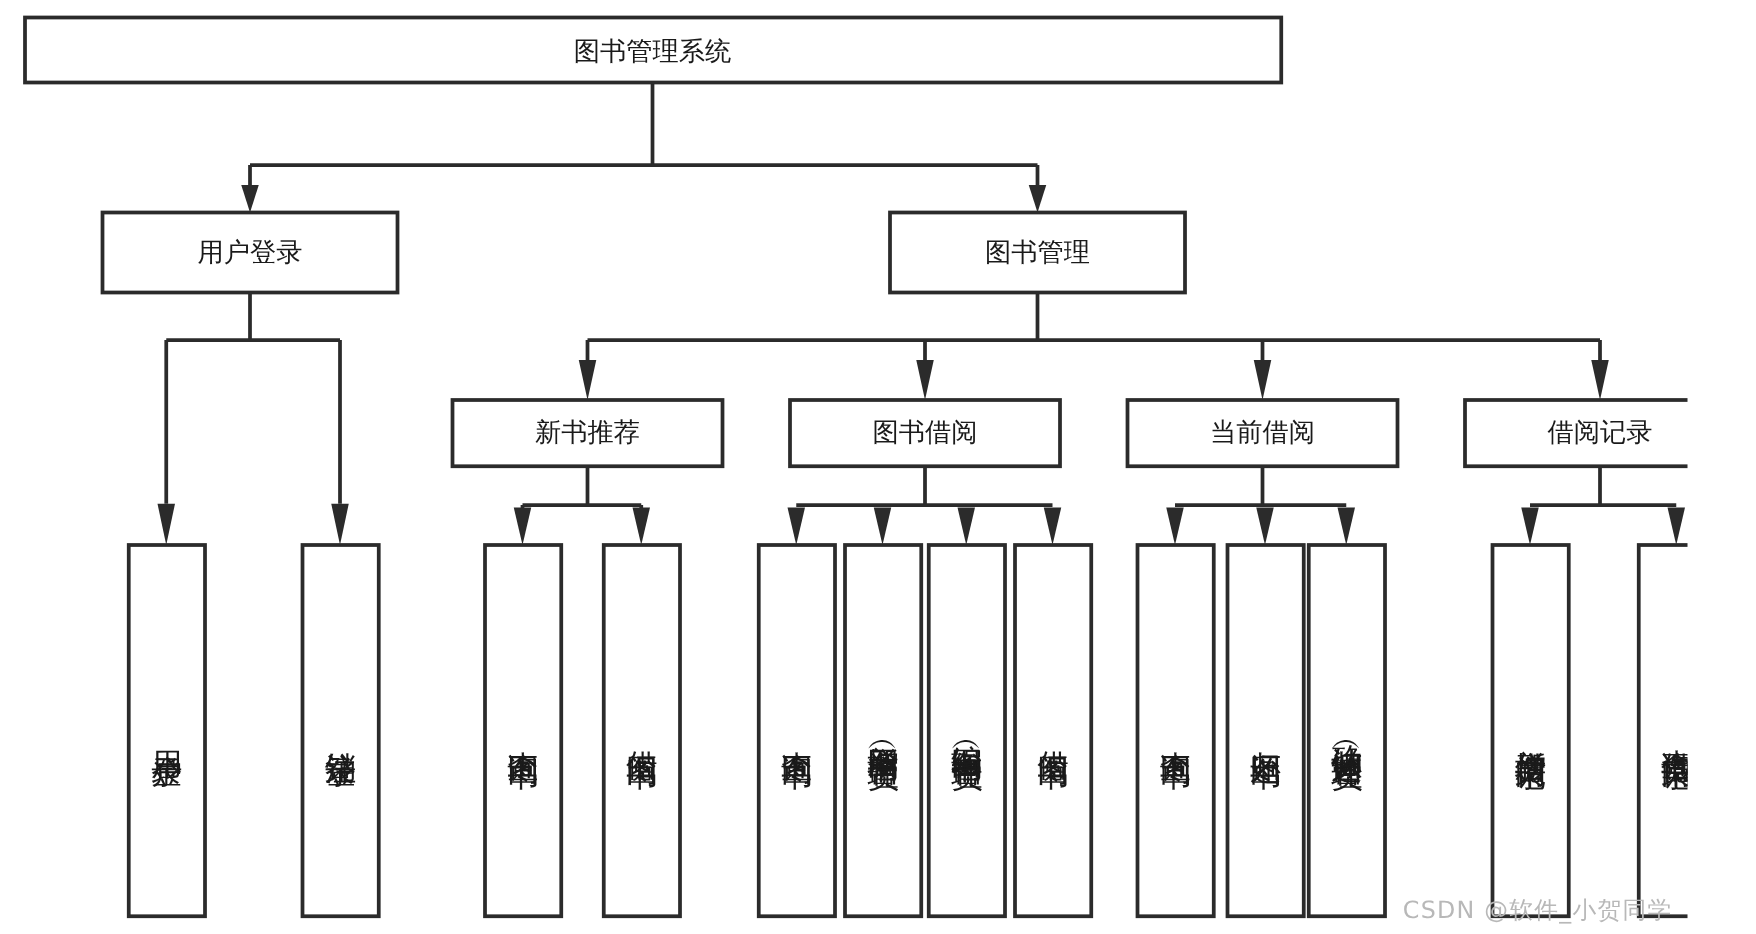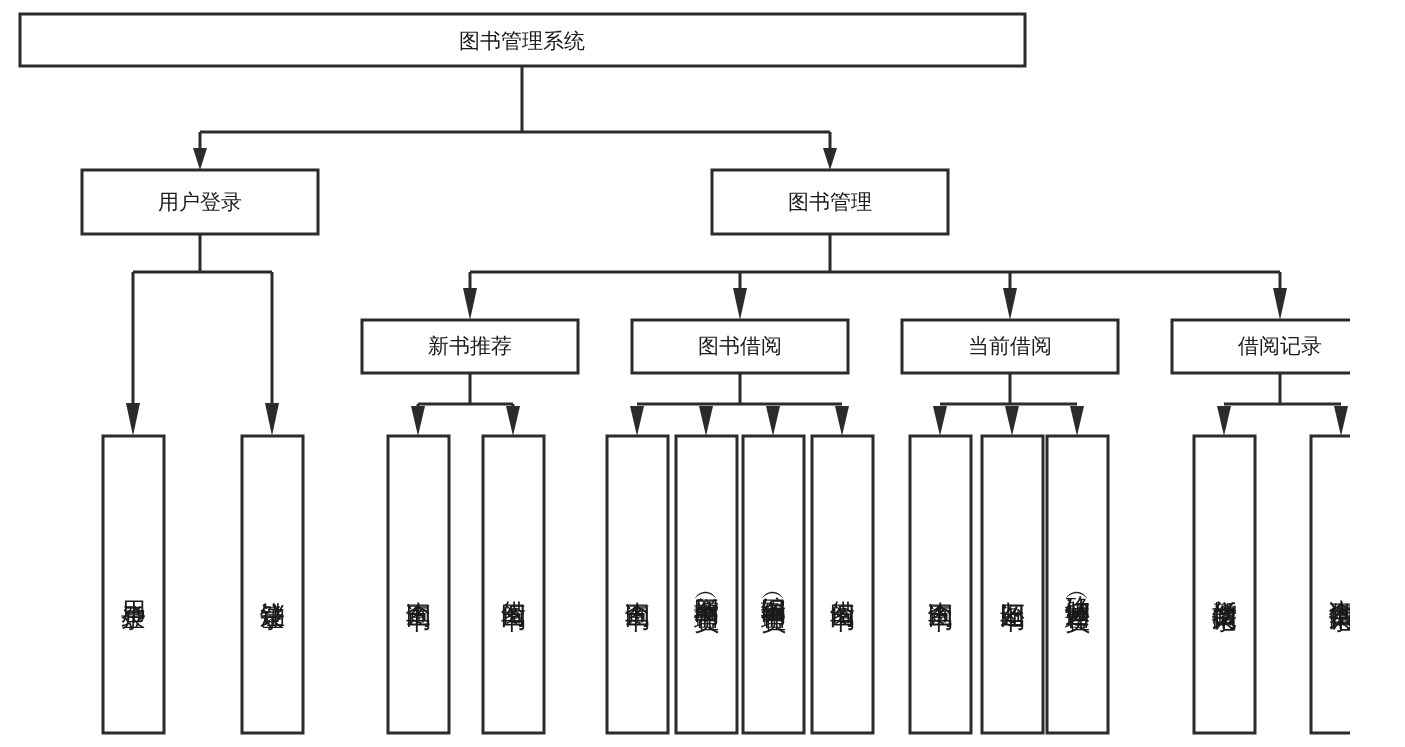--- a/index.html
+++ b/index.html
@@ -193,14 +193,15 @@
   <div class="node-label-v" style="left:743px; top:436px; width:61px; height:297px;">编辑图书（管理员）</div>
   <div class="node-label-v" style="left:812px; top:436px; width:61px; height:297px;">借阅图书</div>
 
   <div class="node-label-v" style="left:910px; top:436px; width:61px; height:297px;">查询图书</div>
   <div class="node-label-v" style="left:982px; top:436px; width:61px; height:297px;">归还图书</div>
   <div class="node-label-v" style="left:1047px; top:436px; width:61px; height:297px;">确认归还（管理员）</div>
 
   <div class="node-label-v" style="left:1194px; top:436px; width:61px; height:297px;">新增借阅记录</div>
   <div class="node-label-v" style="left:1311px; top:436px; width:61px; height:297px;">查询借阅记录</div>
 
+  <div class="watermark">CSDN @软件_小贺同学</div>
 
 </div>
 
 </body></html>

